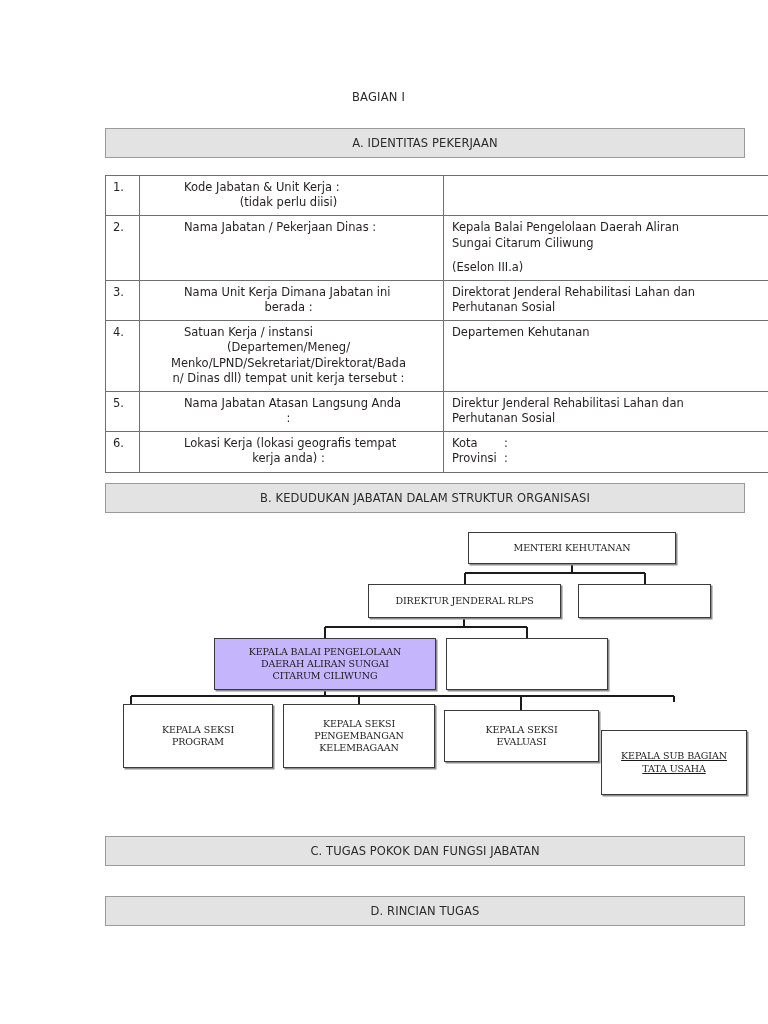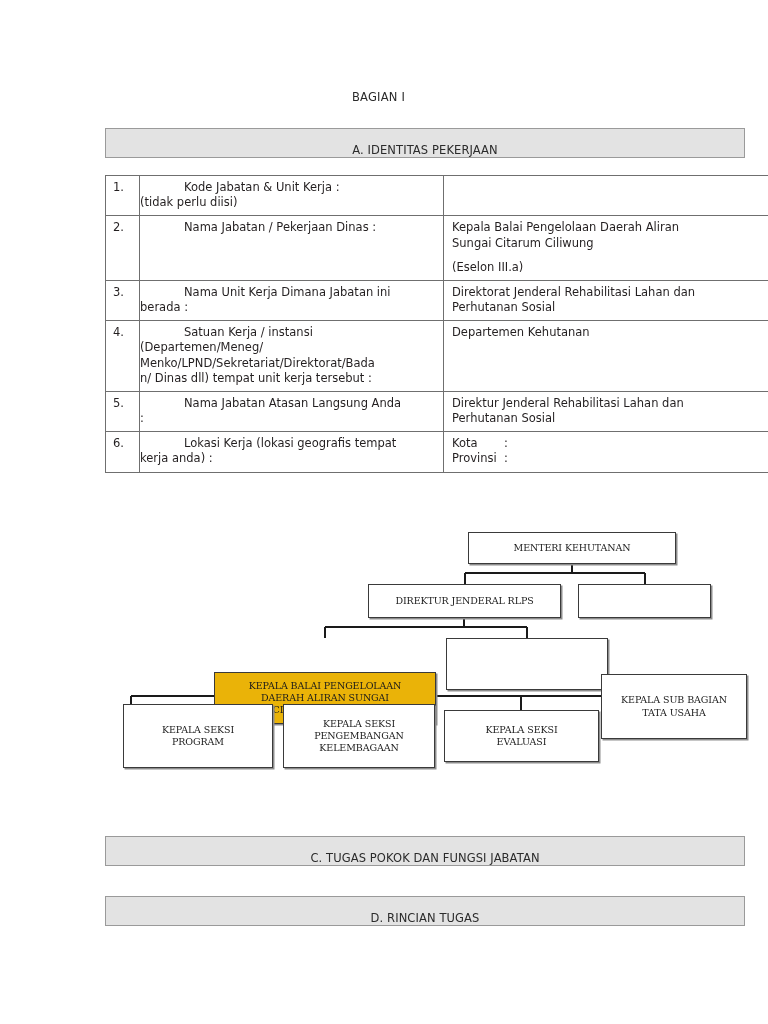--- a/index.html
+++ b/index.html
@@ -37,21 +37,21 @@
   
   .section-bar {
     position: absolute;
     left: 105px;
     width: 640px;
     height: 30px;
     box-sizing: border-box;
     background: #e3e3e3;
     border: 1px solid #9a9a9a;
     display: flex;
-    align-items: flex-end;
+    align-items: center;
     justify-content: center;
     font-size: 11.5px;
     letter-spacing: 0.1px;
     color: #2b2b2b;
   }
   #bar-a { top: 128px; }
   #bar-b { top: 483px; }
   #bar-c { top: 797px; margin-top: 39px; }
   #bar-d { top: 896px; }
 
@@ -79,21 +79,21 @@
   }
   .id-table td.label {
     width: 297px;
     padding-left: 0;
   }
   .id-table td.value {
     width: 318px;
     padding-left: 8px;
   }
   .label-indent { display: block; text-indent: 44px; }
-  .label-cont  { display: block; text-indent: 0; }
+  .label-cont  { display: block; text-indent: 0; text-align: center; }
   .value-gap   { margin-top: 9px; }
   .kv-line { display: block; }
   .kv-key { display: inline-block; width: 52px; }
 
   
   .org {
     position: absolute;
     left: 0;
     top: 0;
     width: 768px;
@@ -110,32 +110,32 @@
     align-items: center;
     justify-content: center;
     text-align: center;
     font-family: "DejaVu Serif", "Liberation Serif", serif;
     font-size: 9.5px;
     line-height: 1.28;
     color: #1a1a1a;
     letter-spacing: -0.1px;
     pointer-events: auto;
   }
-  .node.shaded { background: #eab308; margin-top: 34px; }
+  .node.shaded { background: #c4b5fd; }
   .node .nlabel { padding: 0 4px; }
 
   #n-menteri   { left: 468px; top: 532px; width: 208px; height: 32px; }
   #n-dirjen    { left: 368px; top: 584px; width: 193px; height: 34px; }
   #n-empty1    { left: 578px; top: 584px; width: 133px; height: 34px; }
   #n-balai     { left: 214px; top: 638px; width: 222px; height: 52px; }
   #n-empty2    { left: 446px; top: 638px; width: 162px; height: 52px; }
   #n-program   { left: 123px; top: 704px; width: 150px; height: 64px; }
   #n-pengemb   { left: 283px; top: 704px; width: 152px; height: 64px; }
   #n-evaluasi  { left: 444px; top: 710px; width: 155px; height: 52px; }
-  #n-tatausaha { left: 601px; top: 674px; width: 146px; height: 65px; }
+  #n-tatausaha { left: 601px; top: 730px; width: 146px; height: 65px; text-decoration: underline; }
 
   .org svg { position: absolute; left: 0; top: 0; }
 
   
   .body-par {
     position: absolute;
     left: 106px;
     top: 843px;
     width: 639px;
     font-size: 11.5px;
@@ -224,20 +224,23 @@
           <span class="label-cont">kerja anda) :</span>
         </td>
         <td class="value">
           <span class="kv-line"><span class="kv-key">Kota</span><span>:</span></span>
           <span class="kv-line"><span class="kv-key">Provinsi</span><span>:</span></span>
         </td>
       </tr>
     </tbody>
   </table>
 
+  <div class="section-bar" id="bar-b">
+    <span>B. KEDUDUKAN JABATAN DALAM STRUKTUR ORGANISASI</span>
+  </div>
 
   <div class="org">
 
     <svg width="768" height="1024">
       <g stroke="#1a1a1a" stroke-width="1.4" fill="none" shape-rendering="crispEdges">
 
         <path d="M572,564 L572,573"></path>
         <path d="M465,573 L645,573"></path>
         <path d="M465,573 L465,584"></path>
         <path d="M645,573 L645,584"></path>

